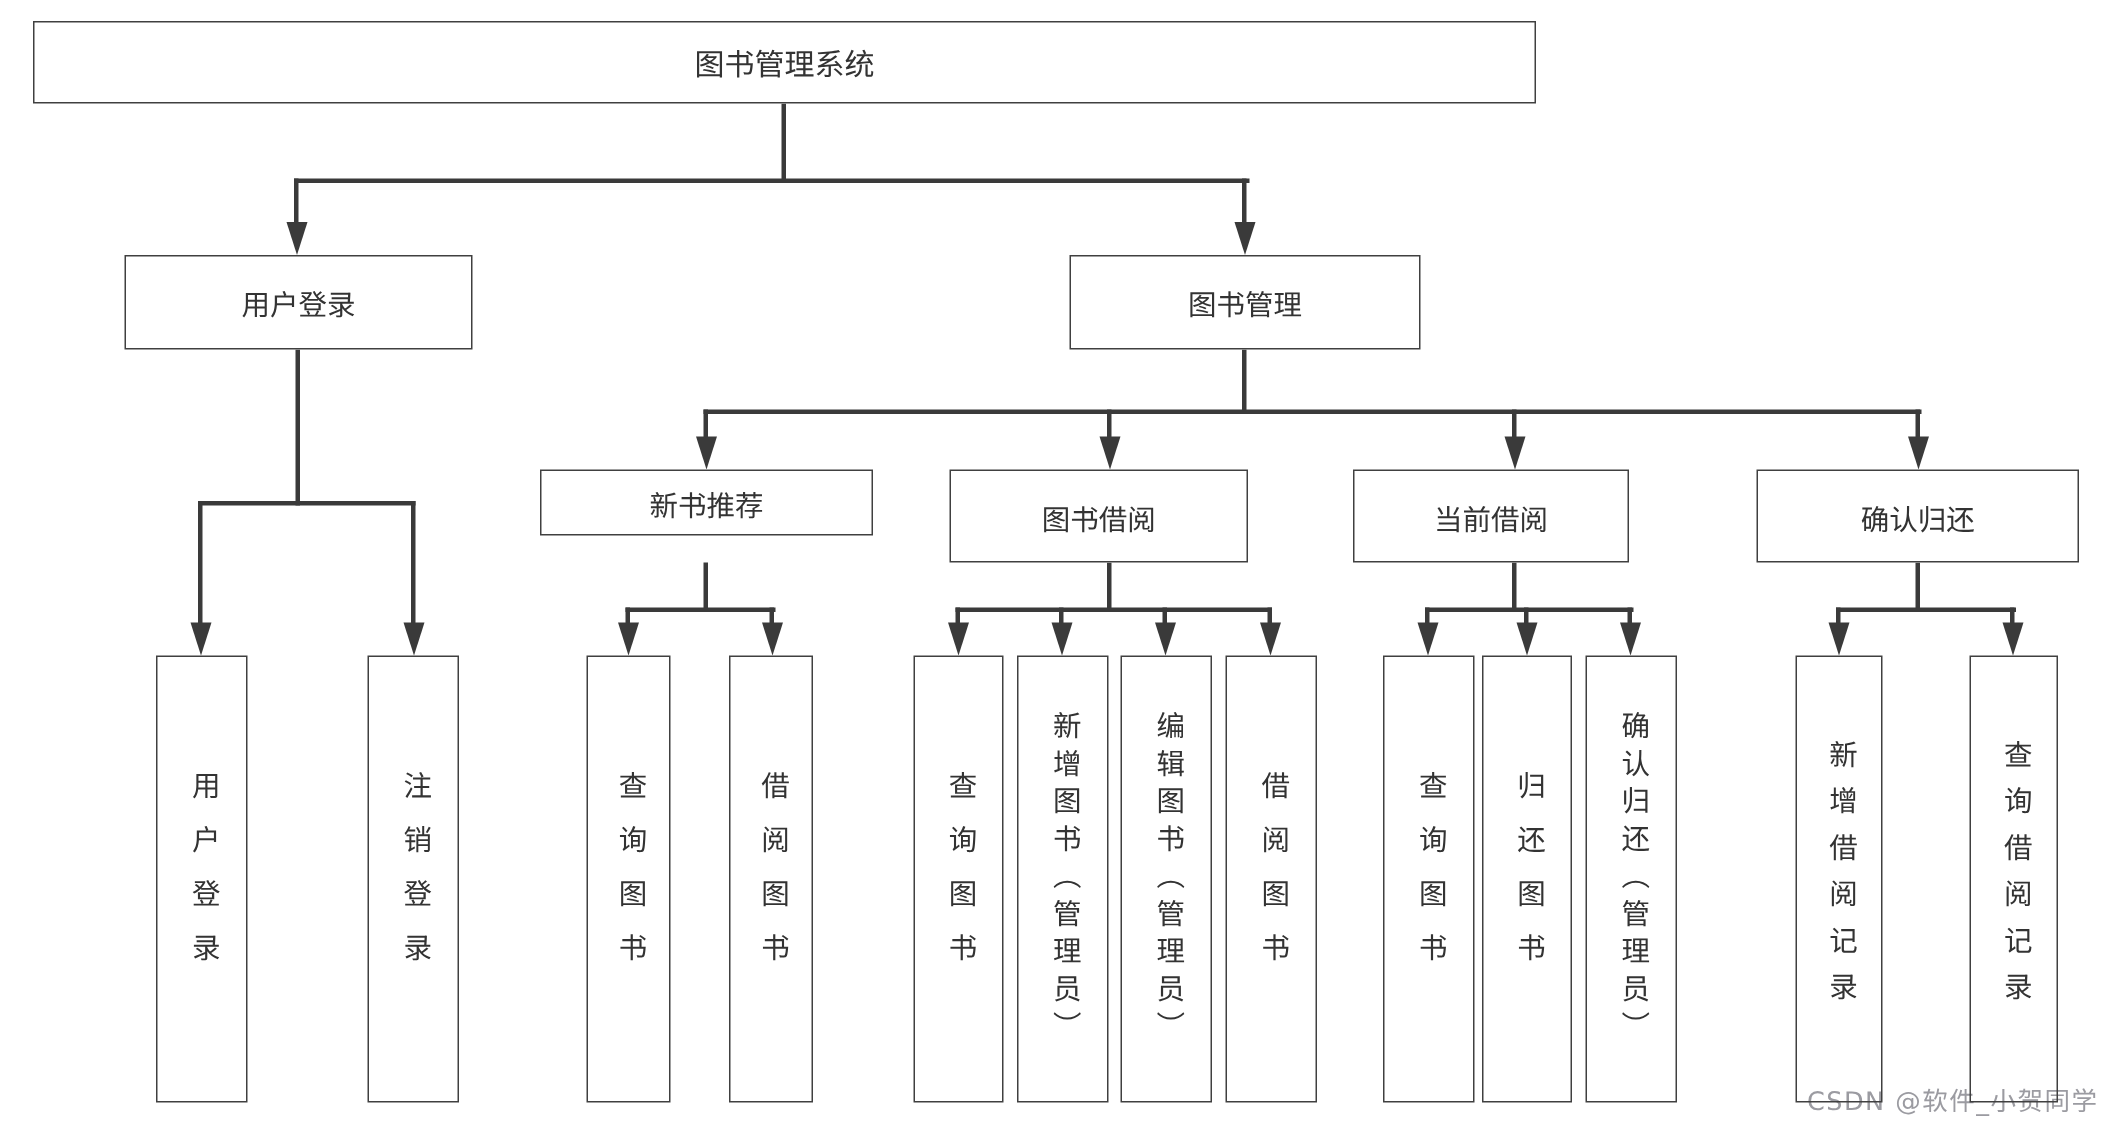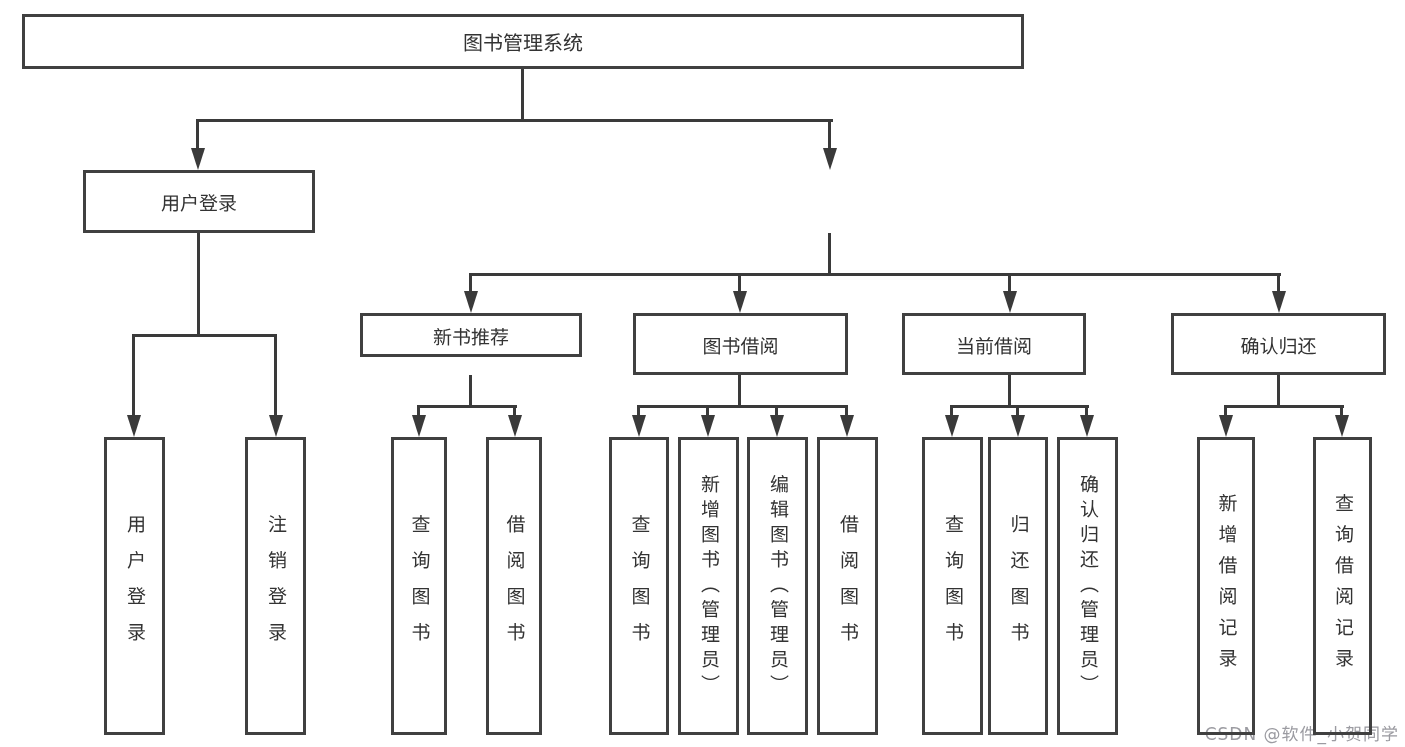--- a/index.html
+++ b/index.html
@@ -3,21 +3,21 @@
 <meta charset="utf-8">
 <style>
   html,body { margin:0; padding:0; background:#ffffff; }
   .canvas {
     position:relative; width:1405px; height:747px; background:#ffffff;
     font-family:"DejaVu Sans","Liberation Sans",sans-serif;
     color:#333333; overflow:hidden;
   }
   .box {
     position:absolute; box-sizing:border-box;
-    border:3px solid #404040; background:#ffffff;
+    border:1px solid #404040; background:#ffffff;
     display:flex; align-items:center; justify-content:center;
     font-size:19px; color:#333333; z-index:2; text-align:center;
   }
   .root-box { font-size:20px; }
   .leaf { background:transparent; }
   .v-text {
     writing-mode:vertical-lr; text-orientation:mixed;
     white-space:nowrap; line-height:1;
   }
   .ls-4 { letter-spacing:17px; }
@@ -98,25 +98,28 @@
   <div class="vline" style="left:1340px; top:405px; width:3px; height:12px;"></div>
   <div class="arrow" style="left:1335px; top:415px;"></div>
 
   <div class="box root-box" style="left:22px; top:14px; width:1002px; height:55px;">
     <span>图书管理系统</span>
   </div>
 
   <div class="box" style="left:83px; top:170px; width:232px; height:63px;">
     <span>用户登录</span>
   </div>
+  <div class="box" style="left:713px; top:170px; width:234px; height:63px;">
+    <span>图书管理</span>
+  </div>
 
   <div class="box" style="left:360px; top:313px; width:222px; height:44px;">
     <span>新书推荐</span>
   </div>
-  <div class="box" style="left:633px; top:313px; width:215px; height:62px;">
+  <div class="box" style="left:633px; top:313px; width:199px; height:62px;">
     <span>图书借阅</span>
   </div>
   <div class="box" style="left:902px; top:313px; width:184px; height:62px;">
     <span>当前借阅</span>
   </div>
   <div class="box" style="left:1171px; top:313px; width:215px; height:62px;">
     <span>确认归还</span>
   </div>
 
   <div class="box leaf" style="left:104px; top:437px; width:61px; height:298px;">

